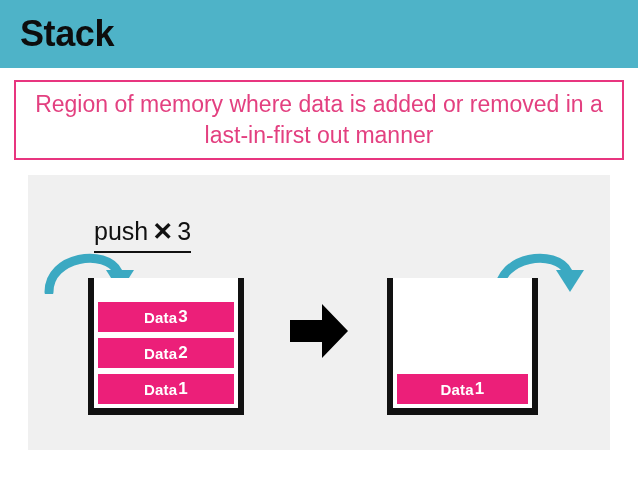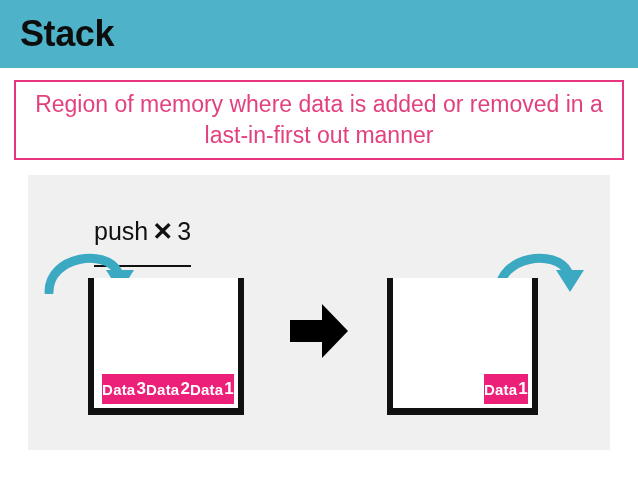--- a/index.html
+++ b/index.html
@@ -73,21 +73,21 @@
     background: #f0f0f0;
   }
 
   
   .op-label {
     position: absolute;
     font-size: 25px;
     color: #111111;
     white-space: nowrap;
     border-bottom: 2px solid #111111;
-    padding-bottom: 19px;
+    padding-bottom: 5px;
     line-height: 30px;
   }
   .op-label .times {
     font-weight: bold;
     padding: 0 4px;
   }
   .op-push { left: 94px; top: 216px; }
   .op-pop  { left: 399px; top: 216px; }
 
   
@@ -102,21 +102,21 @@
   }
   .stack-left  { left: 88px;  top: 278px; width: 156px; height: 137px; }
   .stack-right { left: 387px; top: 278px; width: 151px; height: 137px; }
 
   .stack-inner {
     position: absolute;
     left: 0;
     right: 0;
     bottom: 0;
     display: flex;
-    flex-direction: row;
+    flex-direction: column;
     justify-content: flex-end;
     padding: 0 4px 4px 4px;
     box-sizing: border-box;
   }
 
   .data-block {
     background: #ec1f79;
     color: #ffffff;
     height: 30px;
     margin-top: 6px;

